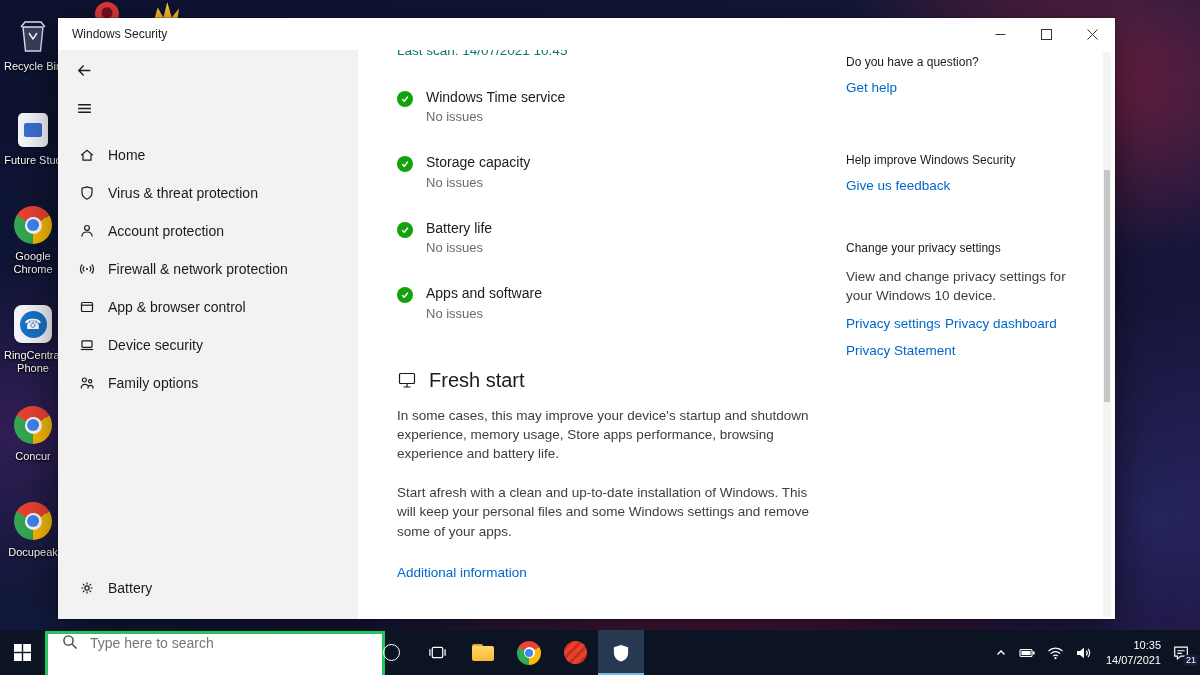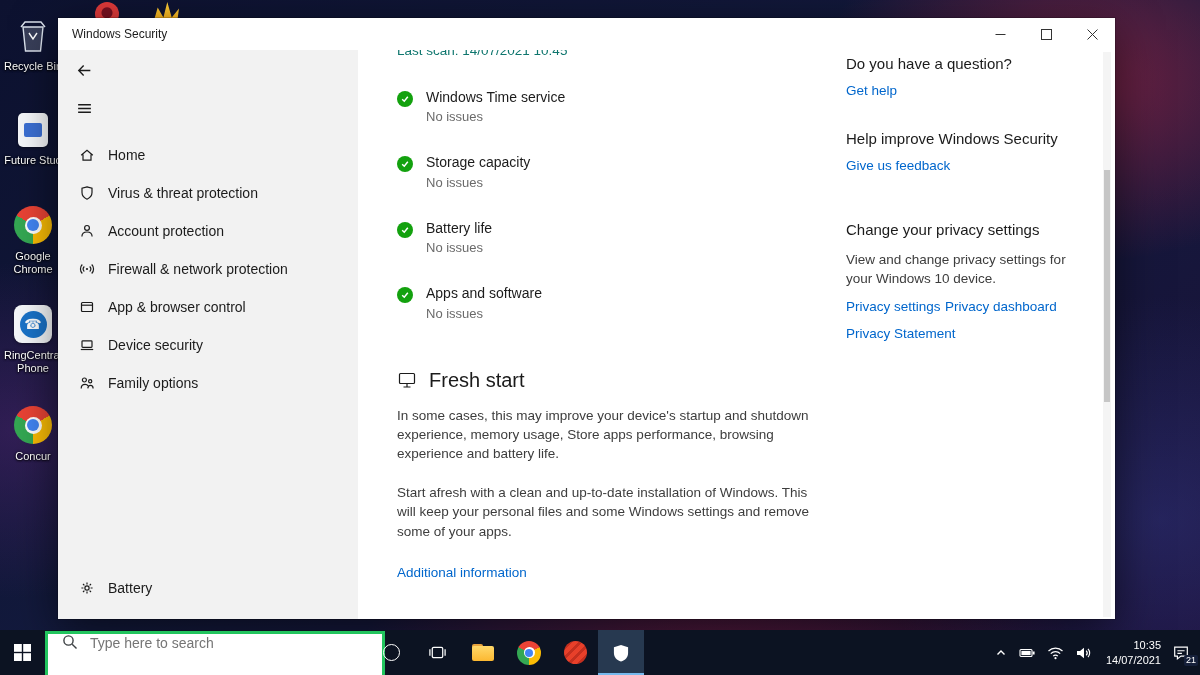--- a/index.html
+++ b/index.html
@@ -51,24 +51,24 @@
   .hstatus{font-size:13px;color:#6a6a6a;margin-top:3px;}
   .fresh{margin-top:48px;}
   .fresh-head{display:flex;align-items:center;gap:12px;}
   .fresh-title{font-size:20px;color:#1b1b1b;font-weight:400;margin:0;text-align:center;}
   .fpara{font-size:13.5px;line-height:1.42;color:#3d3d3d;margin:14px 0 0 0;width:412px;}
   .fpara + .fpara{margin-top:20px;}
   a.blue{color:#0066cc;text-decoration:none;font-size:13.5px;cursor:pointer;display:inline-block;}
   .addl{margin-top:24px;}
   
   .help{position:absolute;left:488px;top:0;width:238px;}
-  .help h3{font-size:15px;font-weight:400;color:#1b1b1b;margin:0;}
+  .help h3{font-size:12px;font-weight:400;color:#1b1b1b;margin:0;}
   .hb1{margin-top:5px;}
   .hb1 a{margin-top:11px;}
-  .hb2{margin-top:31px;}
+  .hb2{margin-top:57px;}
   .hb2 a{margin-top:11px;}
   .hb3{margin-top:47px;}
   .pdesc{font-size:13.5px;color:#3d3d3d;line-height:1.42;margin-top:12px;}
   .plink{display:block;margin-top:11px;}
   
   .wscroll{position:absolute;right:4px;top:2px;bottom:2px;width:8px;background:#f4f4f4;cursor:pointer;}
   .wthumb{position:absolute;top:118px;left:1px;width:6px;height:232px;background:#c6c6c6;cursor:pointer;}
   
   .taskbar{position:absolute;left:0;right:0;bottom:0;height:45px;background:#0c1322;z-index:10;}
   .tslot{position:absolute;top:0;height:45px;width:46px;display:flex;align-items:center;justify-content:center;cursor:pointer;}
@@ -132,20 +132,30 @@
     <div class="art" style="height:42px;">
       <div class="chrome-ball" style="width:38px;height:38px;">
           <div class="cw" style="width:17px;height:17px;">
             <div class="cb" style="width:12px;height:12px;"></div>
           </div>
         </div>
     </div>
     <div class="dlabel">Concur</div>
   </div>
 
+  <div class="dicon" style="left:1px;top:500px;">
+    <div class="art" style="height:42px;">
+      <div class="chrome-ball" style="width:38px;height:38px;">
+          <div class="cw" style="width:17px;height:17px;">
+            <div class="cb" style="width:12px;height:12px;"></div>
+          </div>
+        </div>
+    </div>
+    <div class="dlabel">Docupeak</div>
+  </div>
 
   <div class="topfrag" style="left:95px;top:2px;width:24px;height:24px;border-radius:50%;background:radial-gradient(circle at 50% 45%,#7a1020 0 5px,#e03a3a 6px);"></div>
   <div class="topfrag" style="left:153px;top:2px;width:26px;height:22px;background:linear-gradient(180deg,#ffd23e,#f7a910);clip-path:polygon(0 100%,18% 25%,40% 70%,55% 0,72% 70%,100% 30%,92% 100%);"></div>
 
   <div class="window">
     <div class="titlebar">
       <span class="wtitle">Windows Security</span>
       <div class="wctrls">
         <button class="wbtn" title="Minimize">
           <svg width="11" height="11" viewBox="0 0 11 11">

